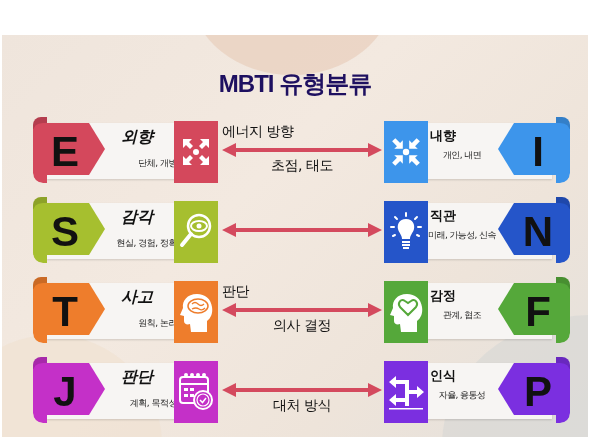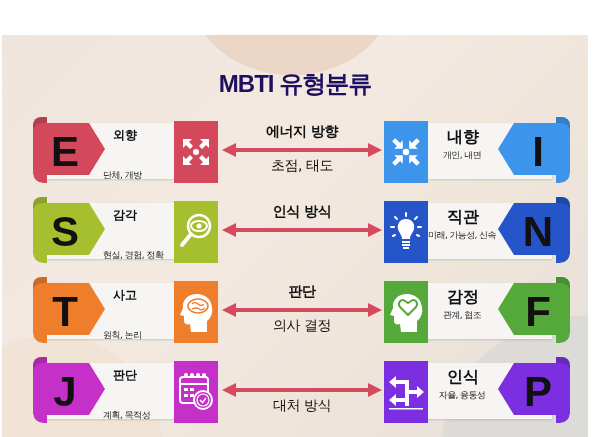--- a/index.html
+++ b/index.html
@@ -23,36 +23,36 @@
   .row { position: absolute; left: 0; width: 586px; height: 68px; }
   
   .lcard { position: absolute; left: 31px; top: 0; width: 183px; height: 66px; }
   .lcard .white { position: absolute; left: 14px; top: 6px; width: 128px; height: 56px; background: #f7f5f3;
     box-shadow: 0 1px 2px rgba(0,0,0,0.15); }
   .lcard .tab { position: absolute; left: 0; top: 2px; width: 74px; height: 64px; border-radius: 10px 0 0 10px; }
   .lcard .tabtop { position: absolute; left: 0; top: 0; width: 14px; height: 20px; border-radius: 8px 0 0 0; filter: brightness(0.85); }
   .lcard .letter { position: absolute; left: 2px; top: 8px; width: 60px; height: 54px; font-family: "Liberation Sans", sans-serif;
     font-weight: bold; font-size: 42px; color: #111; text-align: center; line-height: 54px; }
   .lcard .icon { position: absolute; left: 141px; top: 4px; width: 44px; height: 62px; display: flex; align-items: center; justify-content: center; }
-  .lcard .name { position: absolute; left: 60px; top: 10px; width: 64px; text-align: center; font-weight: bold; font-size: 12px; color: #111; }
-  .lcard .sub { position: absolute; left: 70px; top: 52px; width: 74px; text-align: left; font-size: 9px; color: #222; white-space: nowrap; letter-spacing: -0.5px; }
+  .lcard .name { position: absolute; left: 72px; top: 10px; width: 64px; text-align: center; font-weight: bold; font-size: 16px; color: #111; font-style: italic; }
+  .lcard .sub { position: absolute; left: 70px; top: 40px; width: 74px; text-align: right; font-size: 9px; color: #222; white-space: nowrap; letter-spacing: -0.5px; }
   
   .rcard { position: absolute; left: 382px; top: 0; width: 185px; height: 66px; }
   .rcard .white { position: absolute; left: 40px; top: 6px; width: 128px; height: 56px; background: #f7f5f3;
     box-shadow: 0 1px 2px rgba(0,0,0,0.15); }
   .rcard .tab { position: absolute; left: 112px; top: 2px; width: 74px; height: 64px; border-radius: 0 10px 10px 0; }
   .rcard .tabtop { position: absolute; left: 172px; top: 0; width: 14px; height: 20px; border-radius: 0 8px 0 0; filter: brightness(0.85); }
   .rcard .letter { position: absolute; left: 124px; top: 8px; width: 60px; height: 54px; font-family: "Liberation Sans", sans-serif;
     font-weight: bold; font-size: 42px; color: #111; text-align: center; line-height: 54px; }
   .rcard .icon { position: absolute; left: 0; top: 4px; width: 44px; height: 62px; display: flex; align-items: center; justify-content: center; }
-  .rcard .name { position: absolute; left: 46px; top: 10px; width: 66px; text-align: center; font-weight: bold; font-size: 16px; color: #111; }
+  .rcard .name { position: absolute; left: 46px; top: 10px; width: 66px; font-weight: bold; font-size: 13px; color: #111; }
   .rcard .sub { position: absolute; left: 38px; top: 32px; width: 80px; text-align: center; font-size: 9px; color: #222; white-space: nowrap; letter-spacing: -0.6px; }
   
   .mid { position: absolute; left: 220px; top: 0; width: 160px; height: 66px; }
-  .mid .top { position: absolute; left: 0; top: 6px; width: 160px; text-align: center; font-weight: bold; font-size: 14px; color: #111; letter-spacing: -0.5px; }
+  .mid .top { position: absolute; left: 0; top: 6px; width: 160px; font-weight: normal; font-size: 14px; color: #111; letter-spacing: -0.5px; }
   .mid .bot { position: absolute; left: 0; top: 40px; width: 160px; text-align: center; font-size: 14px; color: #111; letter-spacing: -0.5px; }
   .mid .arrow { position: absolute; left: 0; top: 26px; width: 160px; height: 14px; }
   svg { display: block; }
 </style>
 </head>
 <body>
 
 <div class="canvas">
   <div class="blob1"></div>
   <div class="blob2"></div>
@@ -133,21 +133,20 @@
             <svg width="34" height="40" viewBox="0 0 34 40">
               <circle cx="20" cy="14" r="11" fill="none" stroke="#fff" stroke-width="2.5"></circle>
               <ellipse cx="20" cy="14" rx="8" ry="5" fill="none" stroke="#fff" stroke-width="2"></ellipse>
               <circle cx="20" cy="14" r="2.5" fill="#fff"></circle>
               <path d="M12 22 L3 33" stroke="#fff" stroke-width="4" stroke-linecap="round"></path>
             </svg>
           </span>
         </div>
   </div>
   <div class="mid">
-    <div class="top">인식 방식</div>
     <svg class="arrow" width="160" height="14" viewBox="0 0 160 14">
       <path d="M0 7 L14 0 L14 5 L146 5 L146 0 L160 7 L146 14 L146 9 L14 9 L14 14 Z" fill="#d44a5e"></path>
     </svg>
   </div>
   <div class="rcard">
     <div class="white"></div>
     <div class="tabtop" style="background: rgb(37, 85, 201);"></div>
     <svg class="tab" width="74" height="64" viewBox="0 0 74 64" style="position:absolute;left:112px;top:2px;">
       <path class="tabfill" d="M64 4 L18 4 L2 30 L18 56 L64 56 Q74 56 74 46 L74 14 Q74 4 64 4 Z" fill="#2555c9"></path>
       <path class="tabfill" d="M74 10 L60 10 L60 64 L64 64 Q74 64 74 54 Z" fill="#2555c9"></path>

